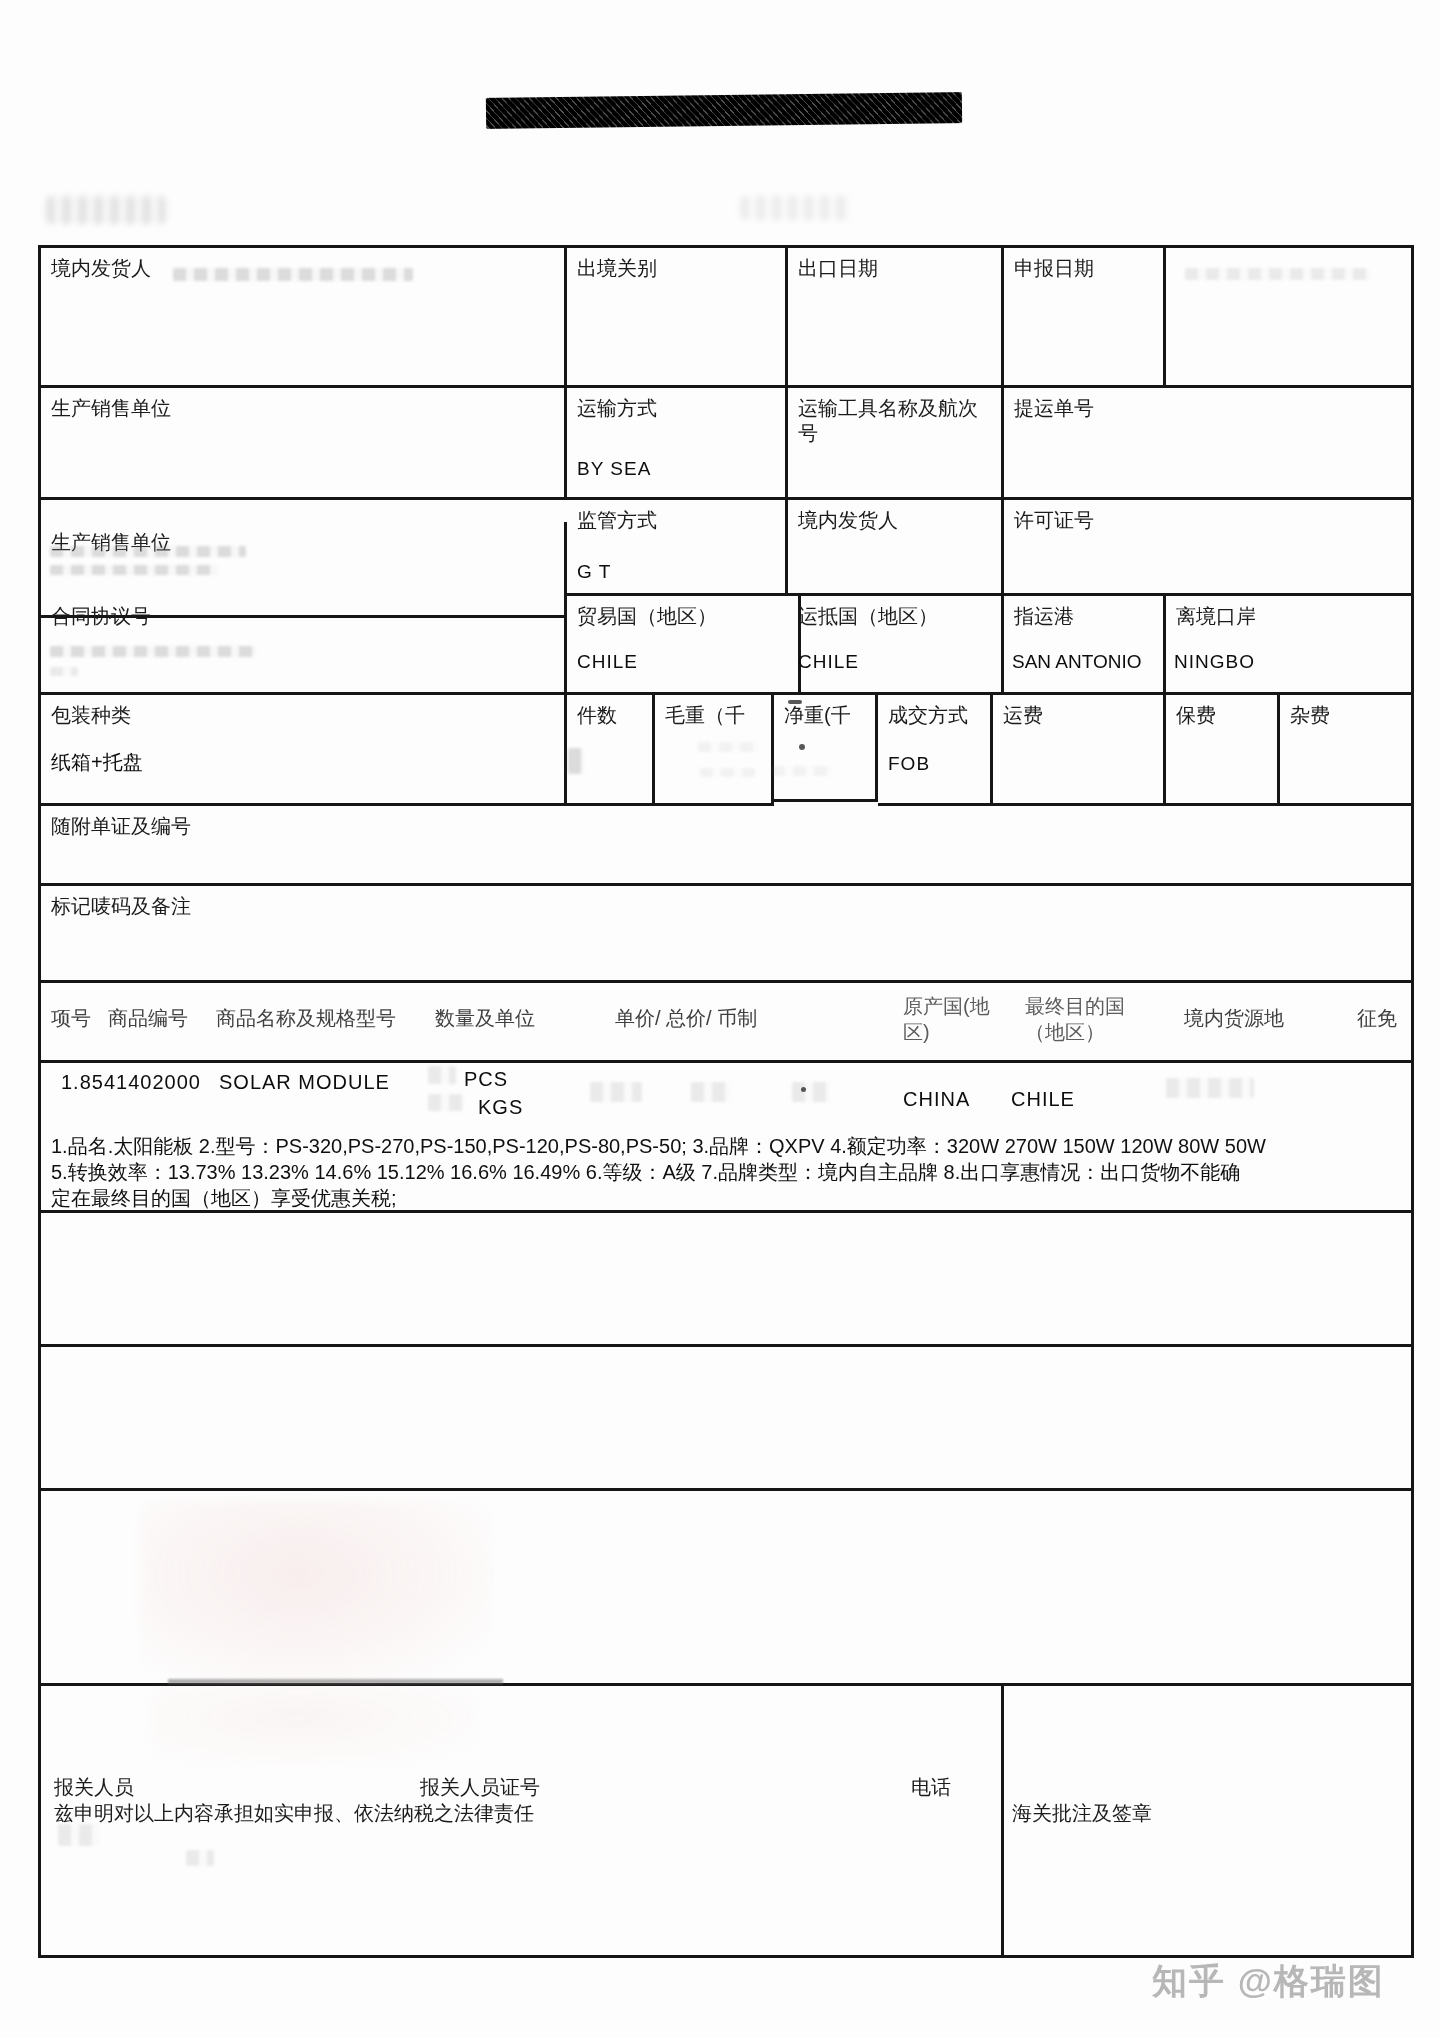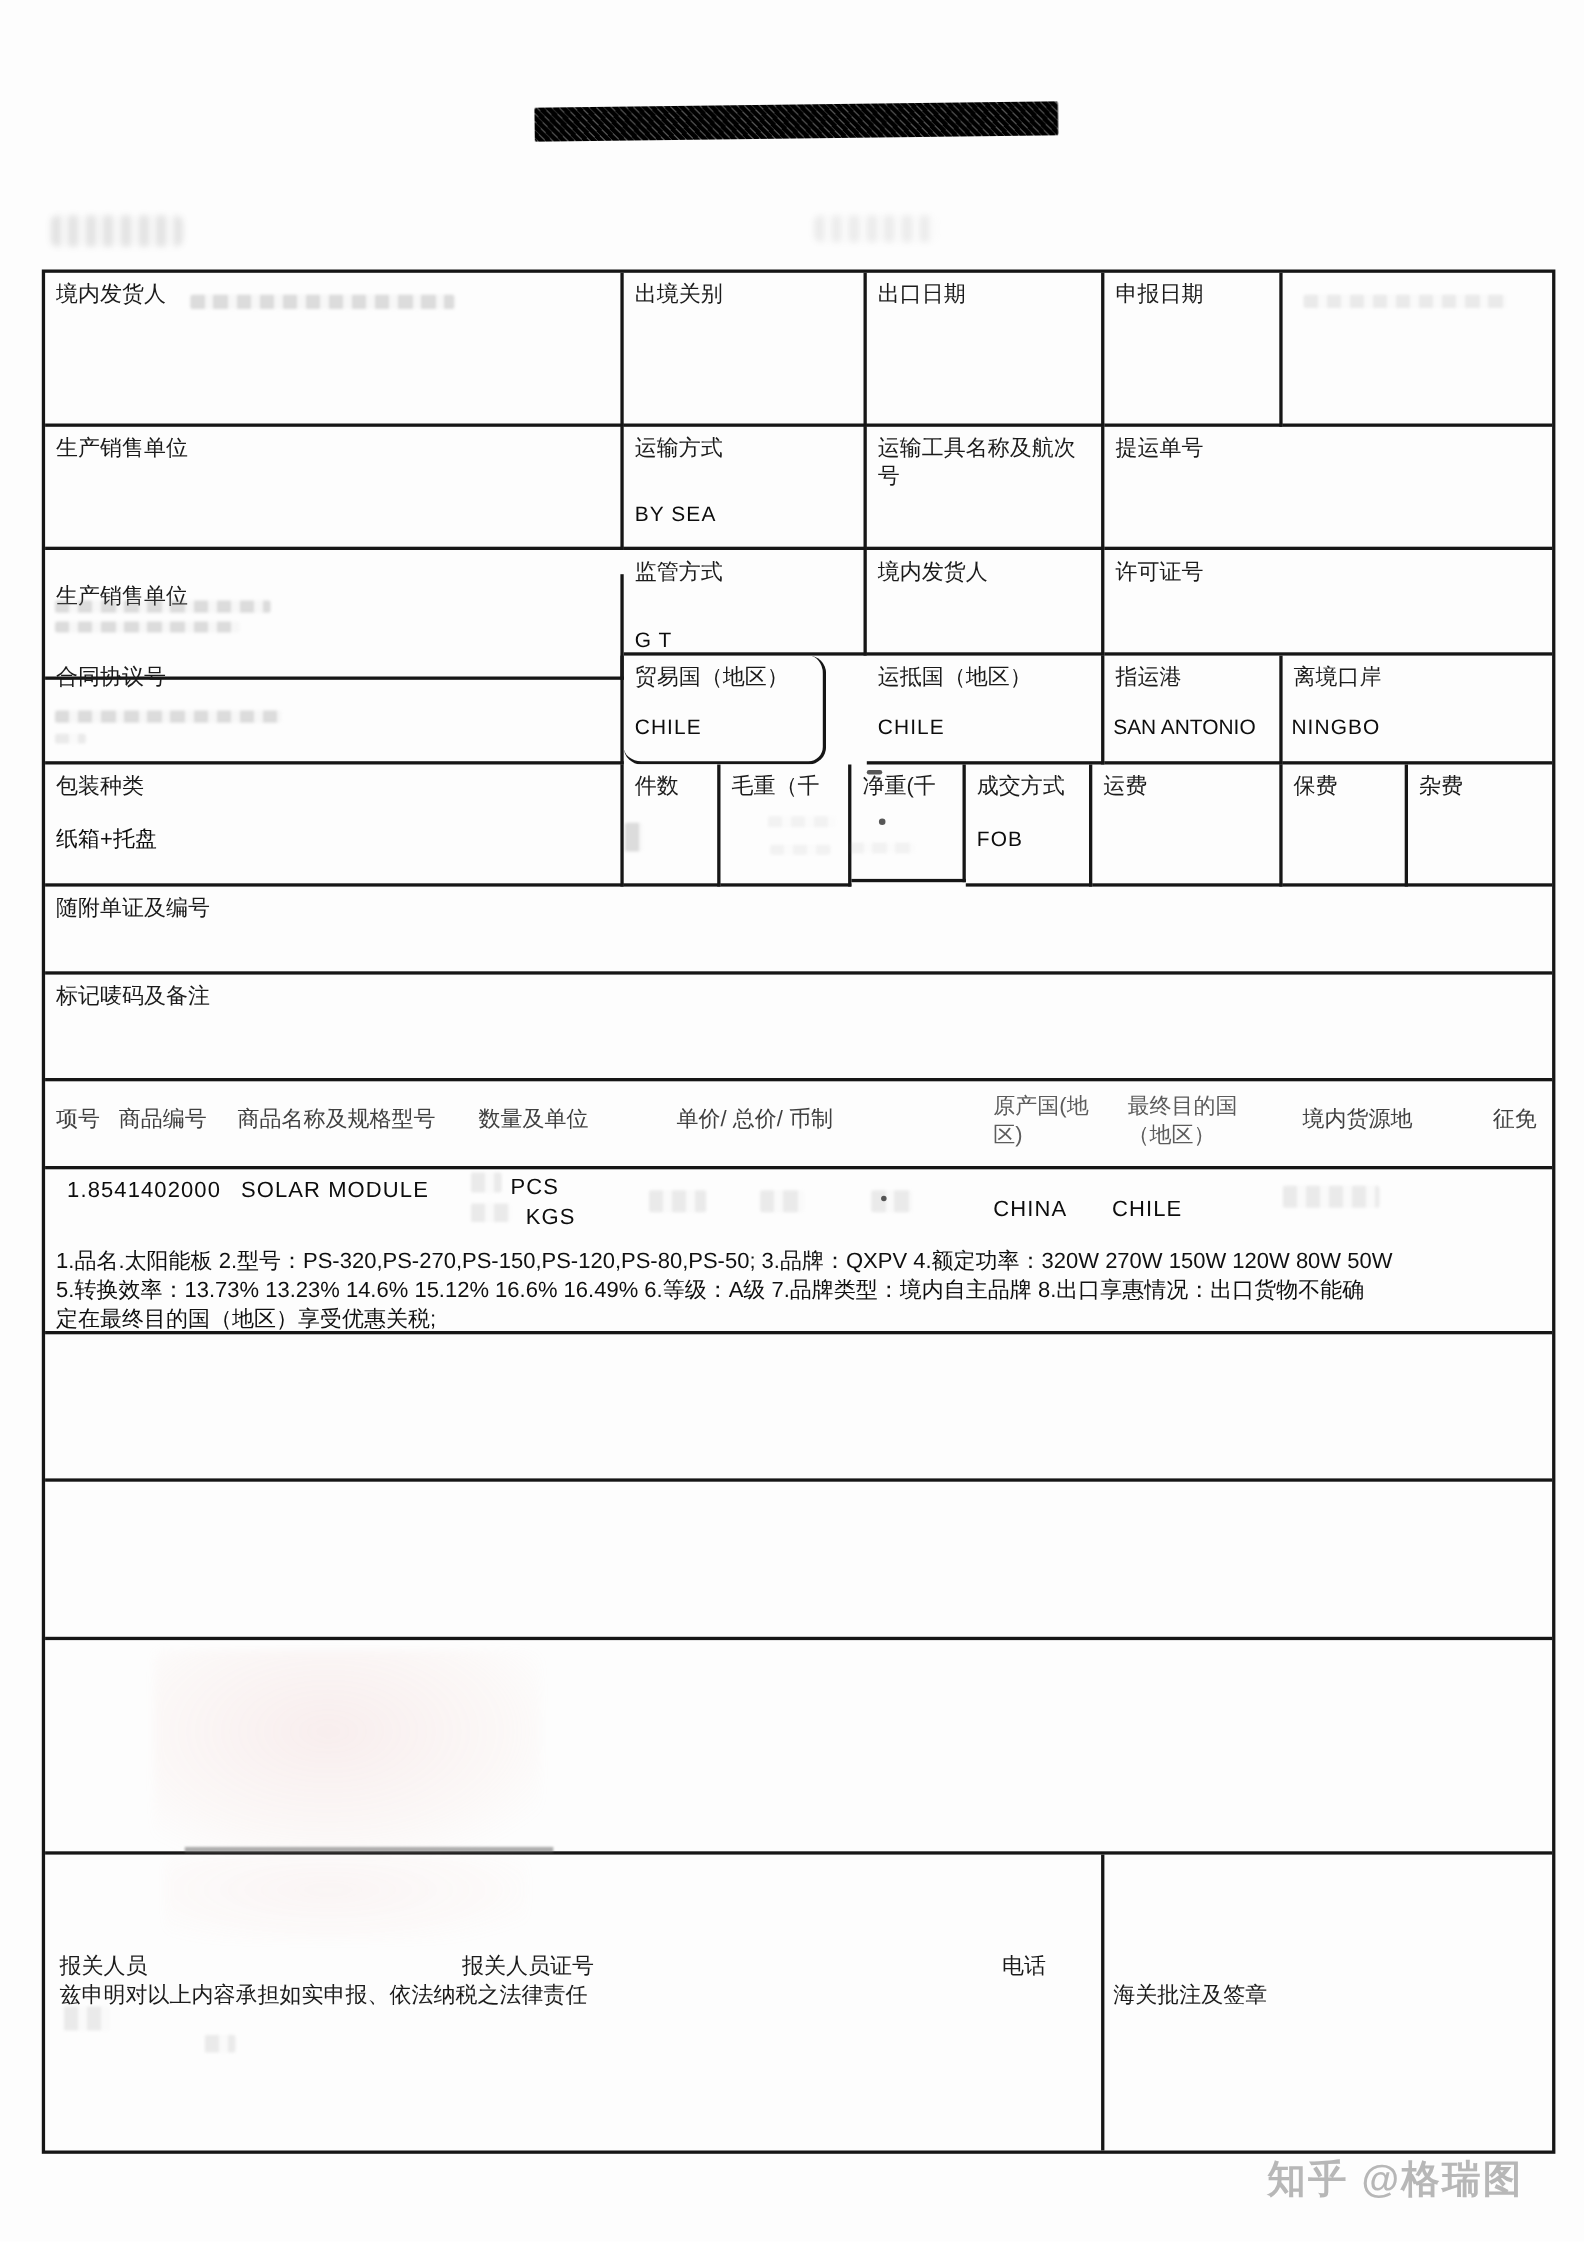--- a/index.html
+++ b/index.html
@@ -73,33 +73,33 @@
     </div>
     <div class="cell nr" style="left:963px;top:140px;width:407px;height:112px;">
       <div class="lbl">提运单号</div>
     </div>
 
     <div class="cell" style="left:0;top:252px;width:526px;height:96px;margin-top:22px;">
       <div class="lbl">生产销售单位</div>
     </div>
     <div class="cell" style="left:526px;top:252px;width:221px;height:96px;">
       <div class="lbl">监管方式</div>
-      <div class="val" style="left:10px;top:72px;">G T</div>
+      <div class="val" style="left:10px;top:61px;">G T</div>
     </div>
     <div class="cell" style="left:747px;top:252px;width:216px;height:96px;">
       <div class="lbl">境内发货人</div>
     </div>
     <div class="cell nr" style="left:963px;top:252px;width:407px;height:96px;">
       <div class="lbl">许可证号</div>
     </div>
 
     <div class="cell" style="left:0;top:348px;width:526px;height:99px;">
       <div class="lbl">合同协议号</div>
     </div>
-    <div class="cell" style="left:526px;top:348px;width:184px;height:99px;border-radius:16px;">
+    <div class="cell" style="left:526px;top:348px;width:234px;height:99px;">
       <div class="lbl">贸易国（地区）</div>
       <div class="val" style="left:10px;top:55px;">CHILE</div>
     </div>
     <div class="cell" style="left:747px;top:348px;width:216px;height:99px;">
       <div class="lbl">运抵国（地区）</div>
       <div class="val" style="left:10px;top:55px;">CHILE</div>
     </div>
     <div class="cell" style="left:963px;top:348px;width:162px;height:99px;">
       <div class="lbl">指运港</div>
       <div class="val" style="left:8px;top:55px;letter-spacing:0;">SAN ANTONIO</div>

